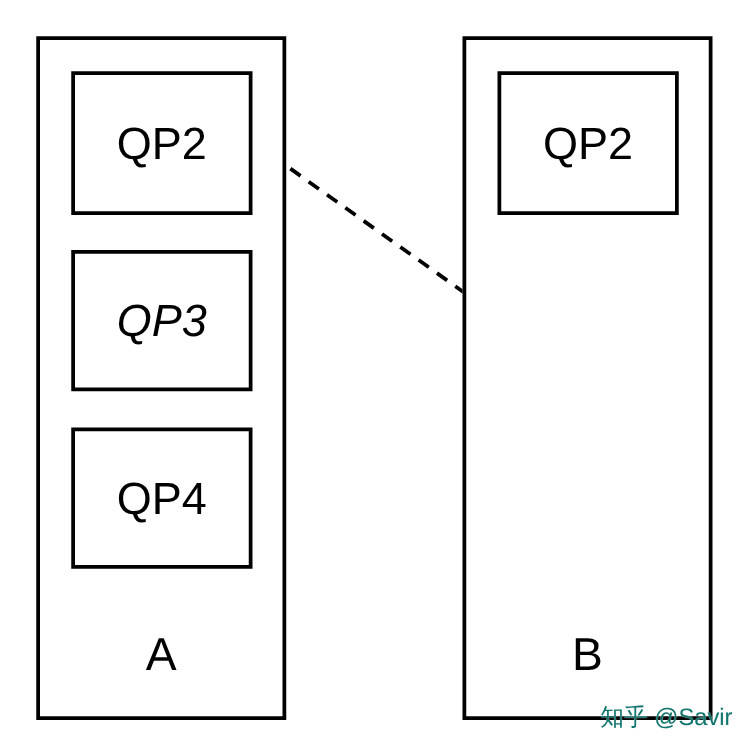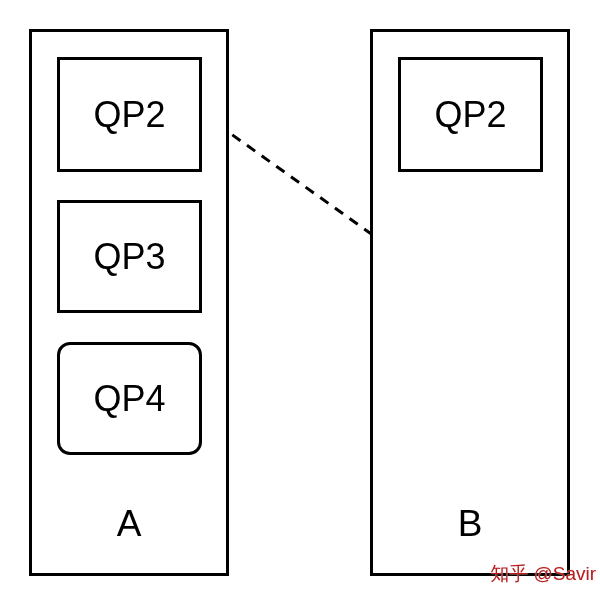--- a/index.html
+++ b/index.html
@@ -39,43 +39,43 @@
     left: 25px;
     width: 145px;
     border: 3px solid #000000;
     box-sizing: border-box;
     background: #ffffff;
     display: flex;
     align-items: center;
     justify-content: center;
   }
   .box-row-0 { top: 25px;  height: 115px; }
-  .box-row-1 { top: 168px; height: 113px; }
-  .box-row-2 { top: 310px; height: 113px; border-radius: 13px; }
+  .box-row-1 { top: 168px; height: 113px; font-style: italic; }
+  .box-row-2 { top: 310px; height: 113px; }
   .box-label {
     font-size: 36px;
     color: #000000;
     letter-spacing: 0px;
   }
   .group-label {
     position: absolute;
     top: 503px;
     width: 200px;
     text-align: center;
     font-size: 37px;
     color: #000000;
   }
   .group-label-a { left: 29px; }
   .group-label-b { left: 370px; }
   .watermark {
     position: absolute;
     top: 561px;
-    right: 4px;
+    right: 14px;
     font-size: 19px;
-    color: #b91c1c;
+    color: #0f766e;
     text-shadow: 0 0 1px #e6e6e6;
     white-space: nowrap;
   }
 </style>
 </head>
 <body>
 
 <div class="canvas">
 
   <svg class="overlay" viewBox="0 0 600 600" xmlns="http://www.w3.org/2000/svg">

